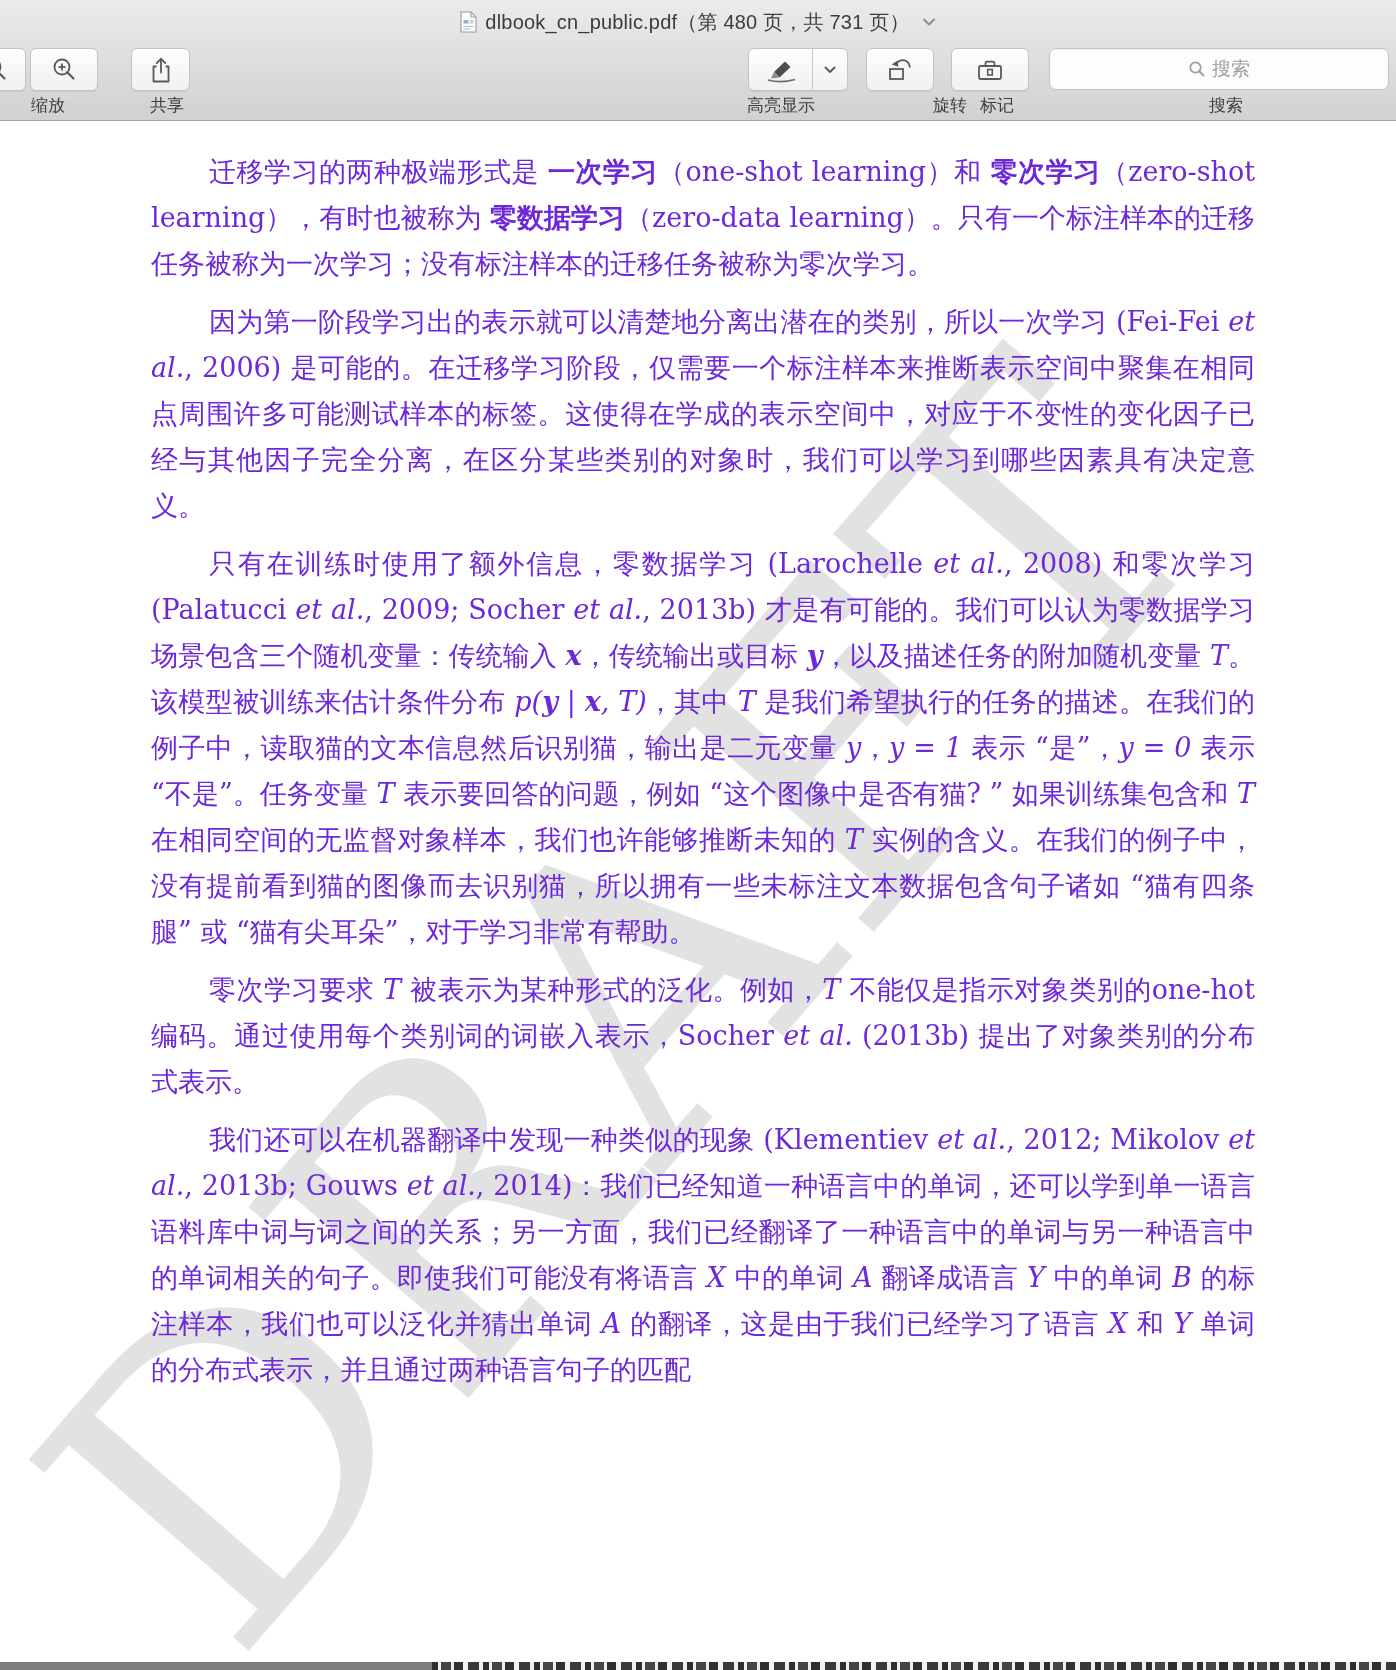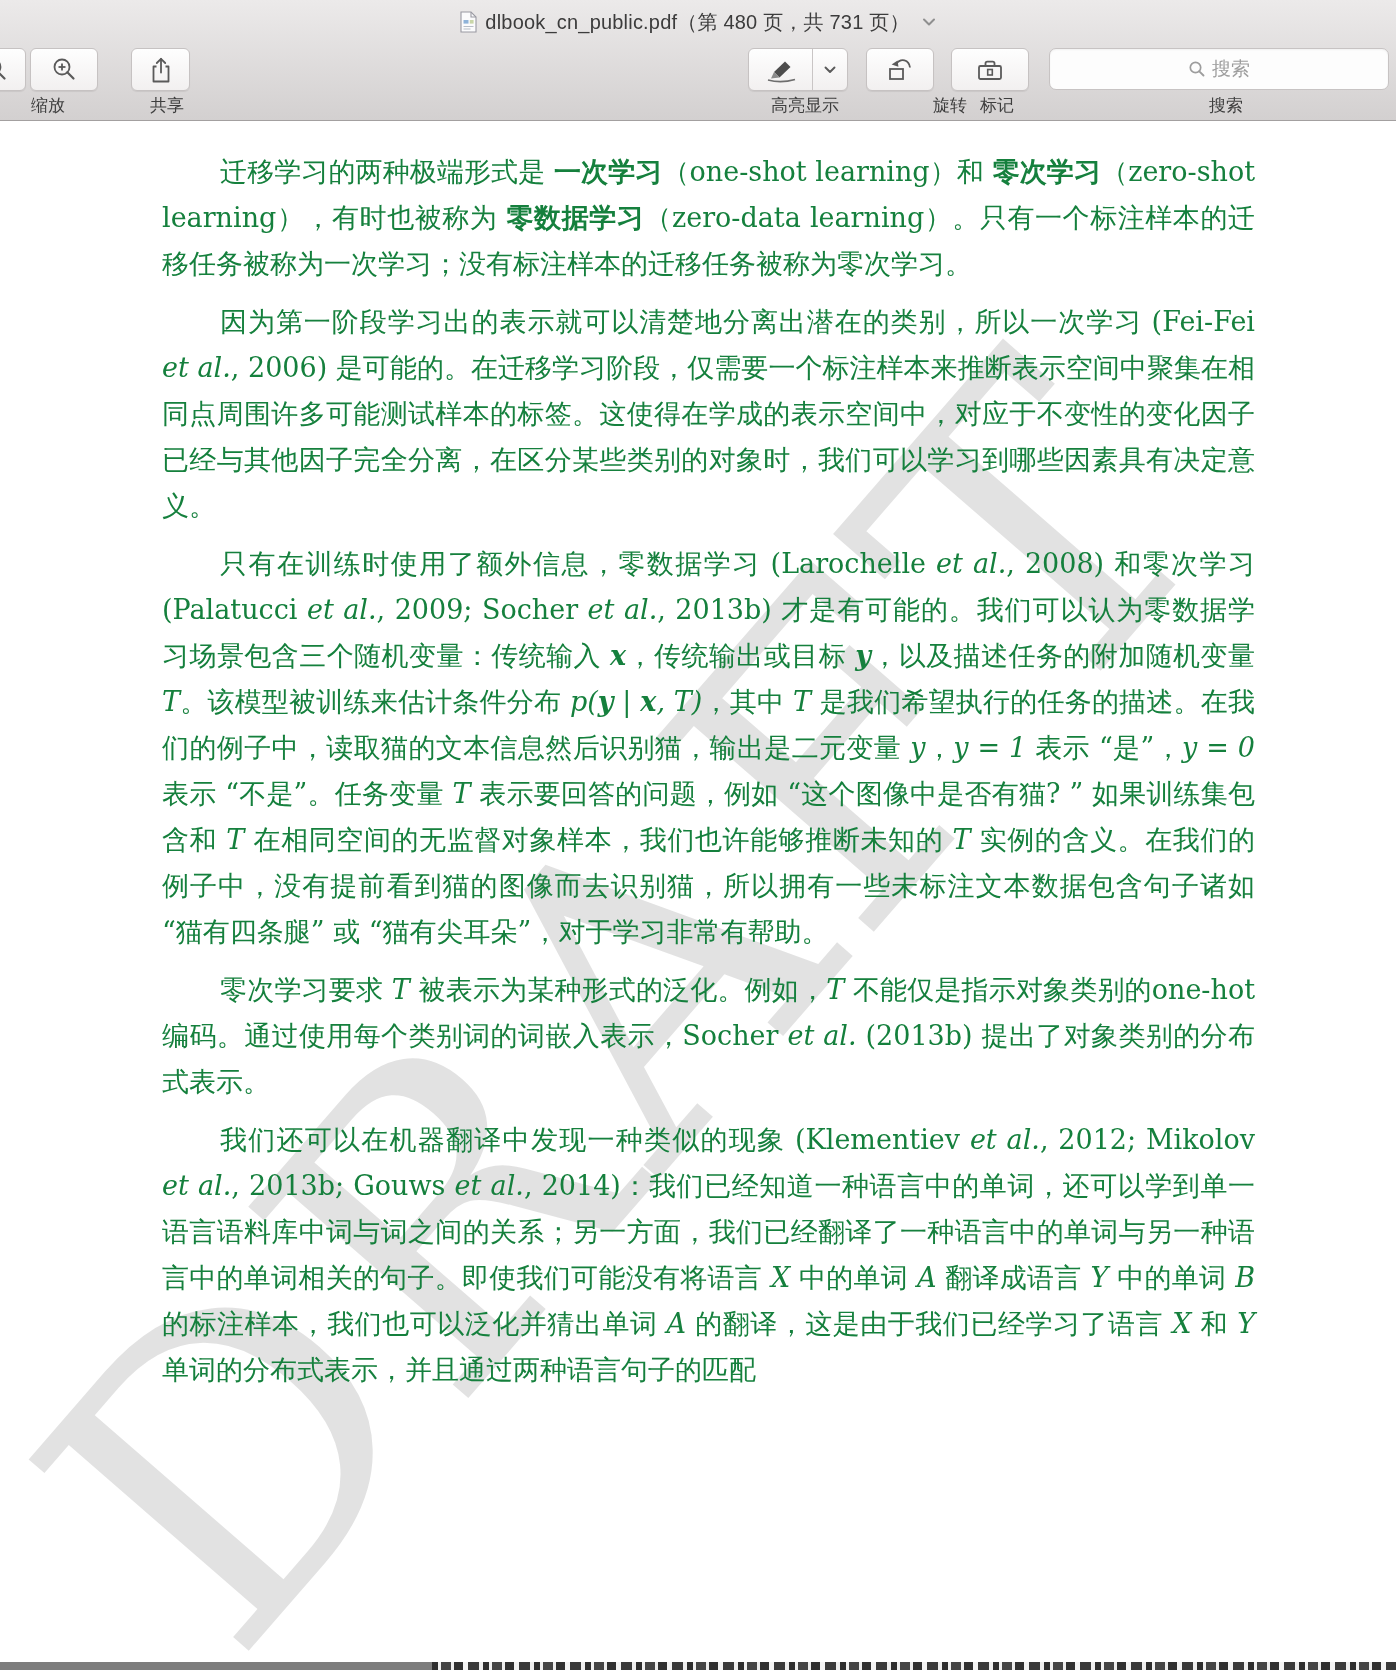--- a/index.html
+++ b/index.html
@@ -47,23 +47,23 @@
   
   .content{
     position:absolute;top:121px;left:0;right:0;bottom:0;
     background:#ffffff;overflow:hidden;
   }
   .page-inner{
     position:relative;z-index:1;
     padding:28px 141px 0 150px;
   }
   .page-inner p{
-    margin:0 0 12px 12px;
+    margin:0 0 12px 1px;
     font-family:"DejaVu Serif","Liberation Serif",serif;
-    font-size:27px;line-height:46px;color:#15803d;
+    font-size:27px;line-height:46px;color:#6d28d9;
     text-align:justify;text-indent:2.15em;
   }
   .sg-n{}
   .sg-b{font-weight:700;}
   .sg-i{font-style:italic;}
   .sg-m{font-style:italic;}
   .sg-mv{font-style:italic;font-weight:700;}
   .watermark{
     position:absolute;z-index:0;left:630px;top:880px;
     transform:translate(-50%,-50%) rotate(-49deg);
@@ -155,21 +155,21 @@
       </div>
       <div class="divider"></div>
       <div class="half" style="width:33px;">
         <span>
           <svg width="14" height="10" viewBox="0 0 14 10">
             <polyline points="2.5,2.5 7,7 11.5,2.5" fill="none" stroke="#5a5a5a" stroke-width="1.9" stroke-linecap="round" stroke-linejoin="round"></polyline>
           </svg>
         </span>
       </div>
     </div>
-    <div class="tb-label" style="left:737px;width:120px;">高亮显示</div>
+    <div class="tb-label" style="left:713px;width:120px;">高亮显示</div>
 
     <div class="tb-btn" style="left:866px;width:66px;">
       <span>
         <svg width="32" height="28" viewBox="0 0 32 28">
           <rect x="6" y="13" width="13" height="10" fill="none" stroke="#5a5a5a" stroke-width="1.8"></rect>
           <path d="M12 8 C 17 1.5, 25 3.5, 26 11.5" fill="none" stroke="#5a5a5a" stroke-width="1.8"></path>
           <polygon points="13.6,4.4 7.6,8.6 14.4,10.8" fill="#5a5a5a"></polygon>
         </svg>
       </span>
     </div>

